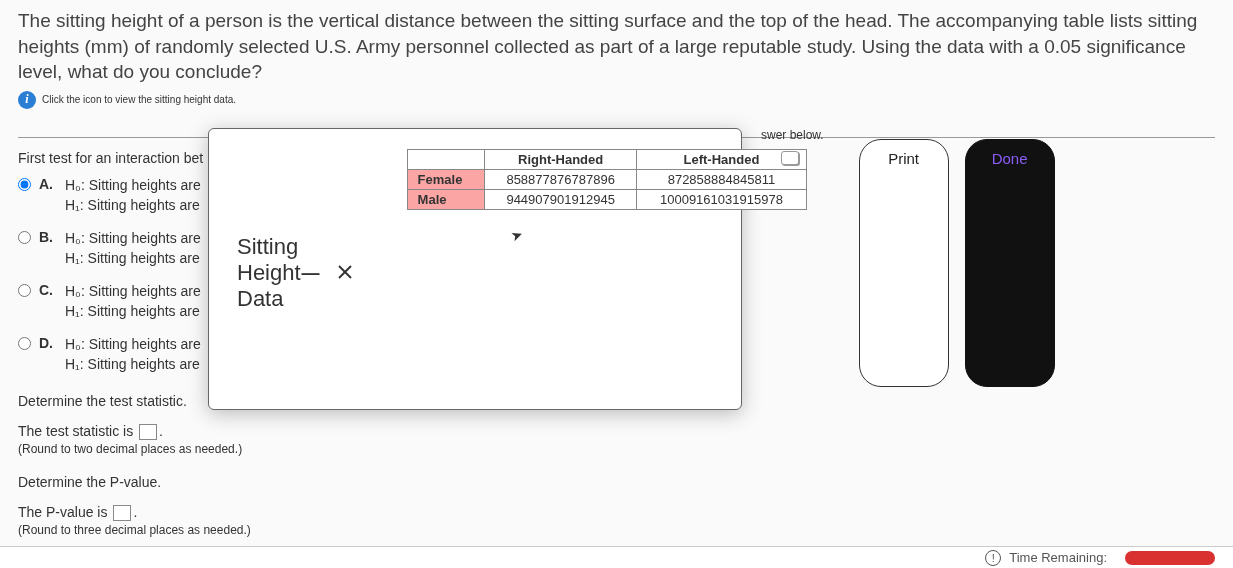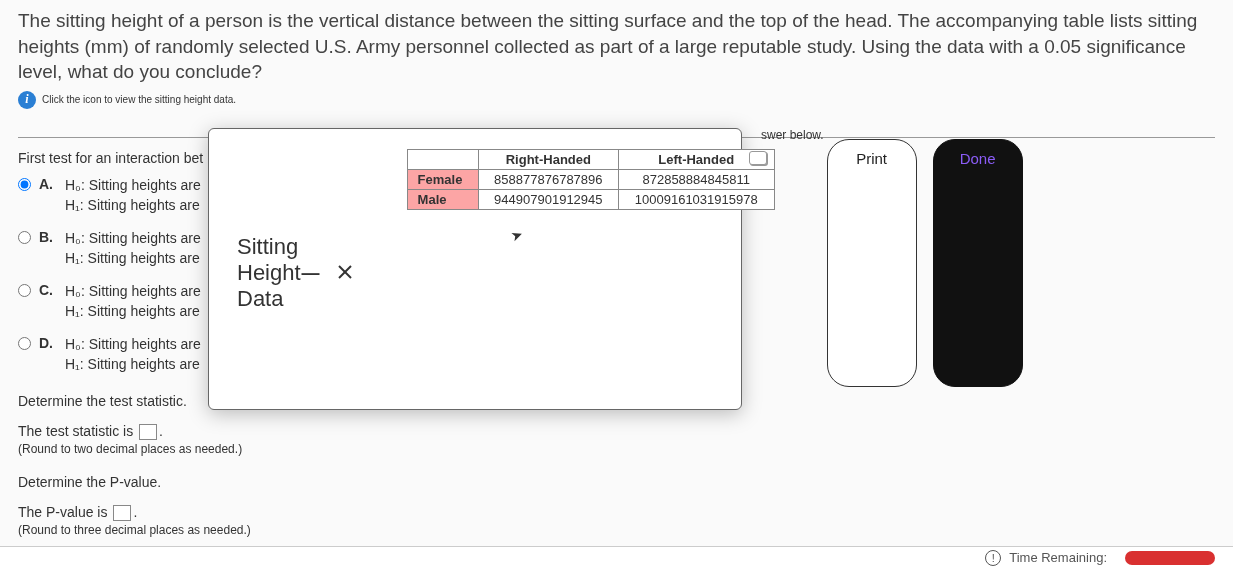--- a/index.html
+++ b/index.html
@@ -137,21 +137,21 @@
   .min-btn { font-weight: bold; }
   .close-btn svg { width: 16px; height: 16px; }
 
   .modal-body {
     flex: 1;
     padding: 20px 36px 10px 36px;
     position: relative;
   }
   table.data {
     border-collapse: collapse;
-    width: 368px;
+    width: 400px;
     font-size: 13px;
   }
   table.data th, table.data td {
     border: 1px solid #888;
     padding: 2px 10px;
     text-align: center;
     background: #fff;
   }
   table.data th { font-weight: bold; }
   table.data td.rowh { text-align: left; font-weight: bold; background: #fca5a5; }

